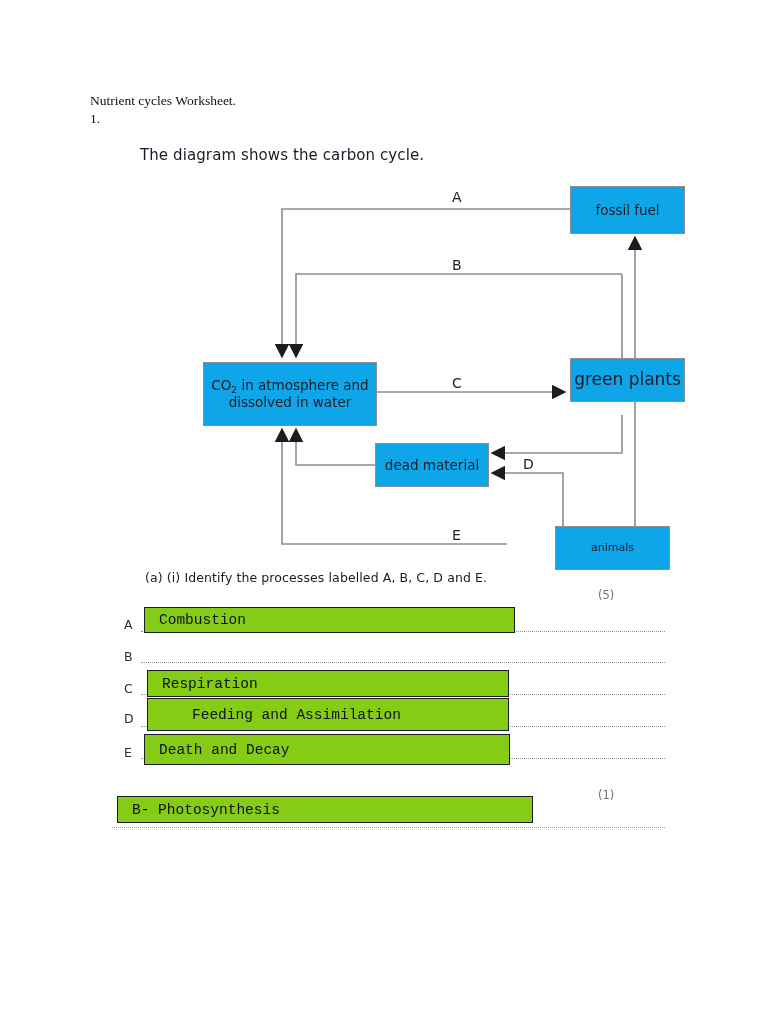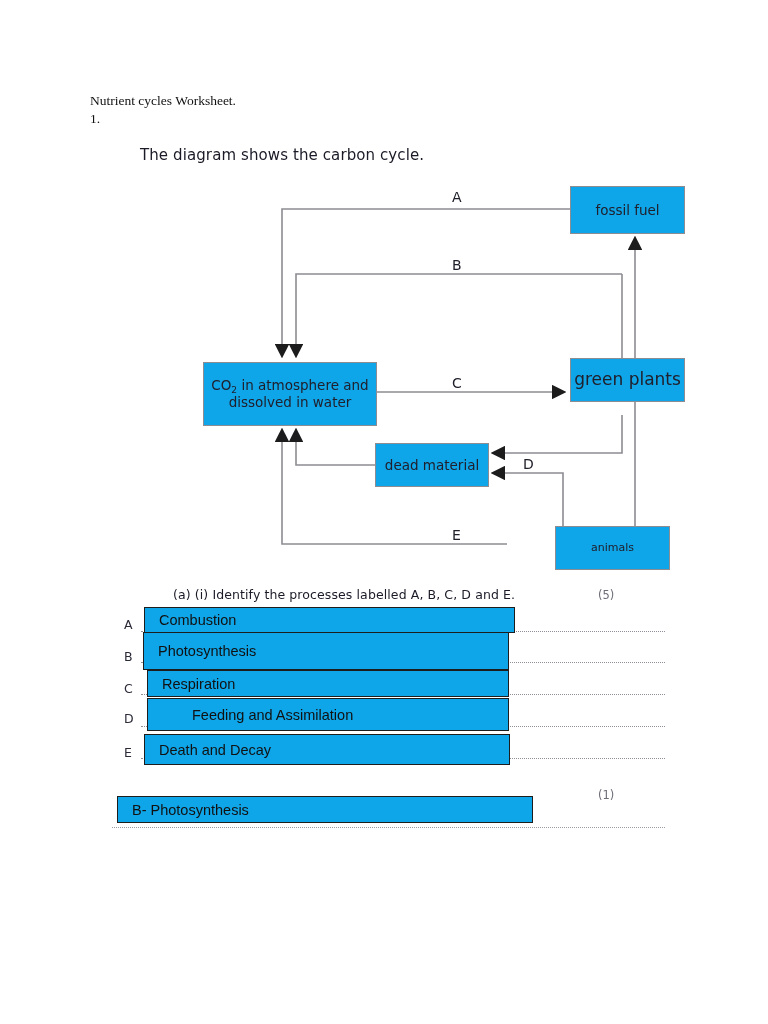--- a/index.html
+++ b/index.html
@@ -33,35 +33,35 @@
                font-size:14px;color:#20202c;}
   #lab-A{left:452px;top:189px;}
   #lab-B{left:452px;top:257px;}
   #lab-C{left:452px;top:375px;}
   #lab-D{left:523px;top:456px;}
   #lab-E{left:452px;top:527px;}
 
   svg.wires{position:absolute;left:0;top:0;width:768px;height:600px;overflow:visible;}
 
   
-  .q-ai{position:absolute;left:145px;top:587px;font-size:12.5px;color:#1b1b28;
-        font-family:"DejaVu Sans", sans-serif;white-space:nowrap;letter-spacing:.1px;margin-left:28px;}
+  .q-ai{position:absolute;left:145px;top:570px;font-size:12.5px;color:#1b1b28;
+        font-family:"DejaVu Sans", sans-serif;white-space:nowrap;letter-spacing:.1px;}
   .marks{position:absolute;font-family:"DejaVu Sans", sans-serif;font-size:11.5px;color:#6e6e78;}
   #marks-5{left:598px;top:588px;}
   #marks-1{left:598px;top:788px;}
 
   
   .ans-letter{position:absolute;font-family:"DejaVu Sans", sans-serif;
               font-size:12.5px;color:#2a2a38;}
   
   .ans-rule{position:absolute;left:141px;width:524px;height:0;
             border-top:1px dotted #8f8f9c;}
   
-  .ans-box{position:absolute;border:1px solid #1d1d1d;background:#0ea5e9;
-           font-family:Liberation Sans, sans-serif;font-size:14.5px;color:#111;
+  .ans-box{position:absolute;border:1px solid #1d1d1d;background:#84cc16;
+           font-family:Liberation Mono, monospace;font-size:14.5px;color:#111;
            display:flex;align-items:center;padding-left:14px;box-sizing:border-box;}
 
   
   .q-aii{position:absolute;left:145px;top:762px;font-size:12.5px;color:#1b1b28;
          font-family:"DejaVu Sans", sans-serif;white-space:nowrap;letter-spacing:.1px;}
   #final-rule{position:absolute;left:112px;top:827px;width:553px;height:0;
               border-top:1px dotted #9a9aa6;}
   #box-final{position:absolute;left:117px;top:796px;width:416px;height:27px;}
 </style>
 </head>
@@ -144,21 +144,20 @@
   <div class="ans-letter" style="left:124px;top:711px;">D</div>
   <div class="ans-letter" style="left:124px;top:745px;">E</div>
 
   <div class="ans-rule" style="top:631px;"></div>
   <div class="ans-rule" style="top:662px;"></div>
   <div class="ans-rule" style="top:694px;"></div>
   <div class="ans-rule" style="top:726px;"></div>
   <div class="ans-rule" style="top:758px;"></div>
 
   <div class="ans-box" style="left:144px;top:607px;width:371px;height:26px;">Combustion</div>
-  <div class="ans-box" style="left:143px;top:632px;width:366px;height:38px;">Photosynthesis</div>
   <div class="ans-box" style="left:147px;top:670px;width:362px;height:27px;text-align:right;">Respiration</div>
   <div class="ans-box" style="left:147px;top:698px;width:362px;height:33px;padding-left:44px;">Feeding and Assimilation</div>
   <div class="ans-box" style="left:144px;top:734px;width:366px;height:31px;">Death and Decay</div>
 
   <div class="marks" id="marks-1">(1)</div>
   <div id="final-rule"></div>
   <div class="ans-box" id="box-final">B- Photosynthesis</div>
 
 </div>
 

